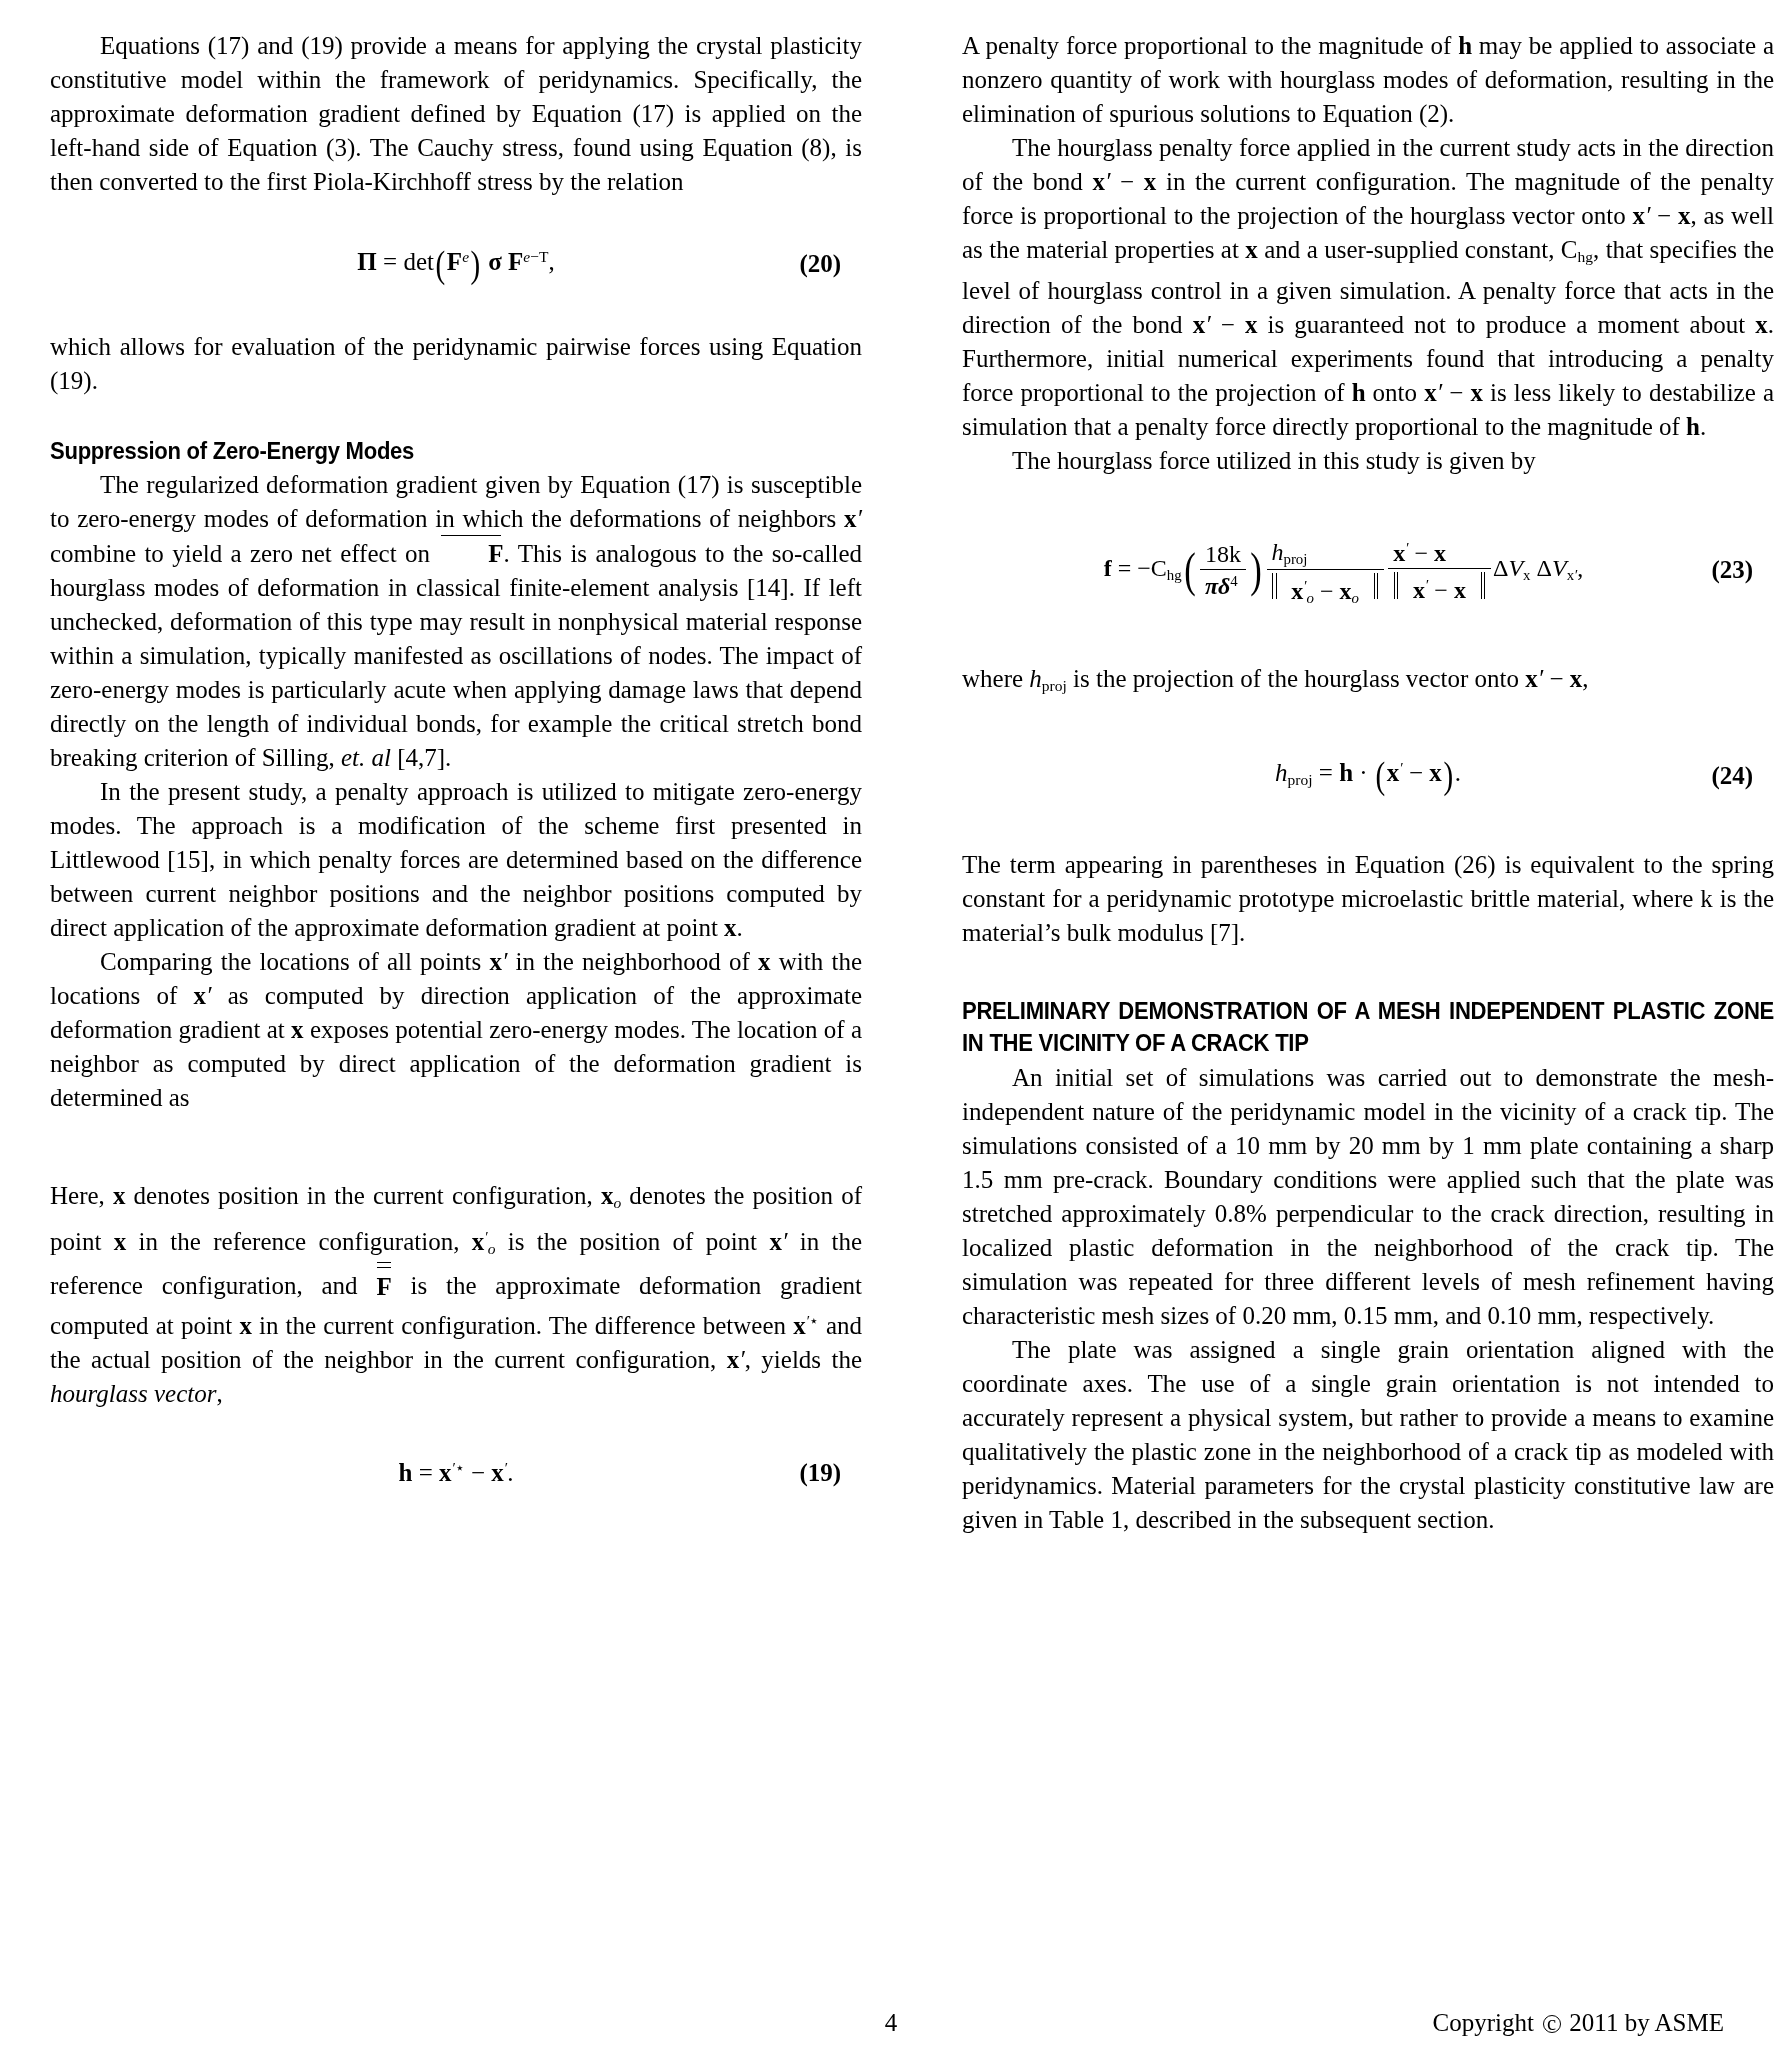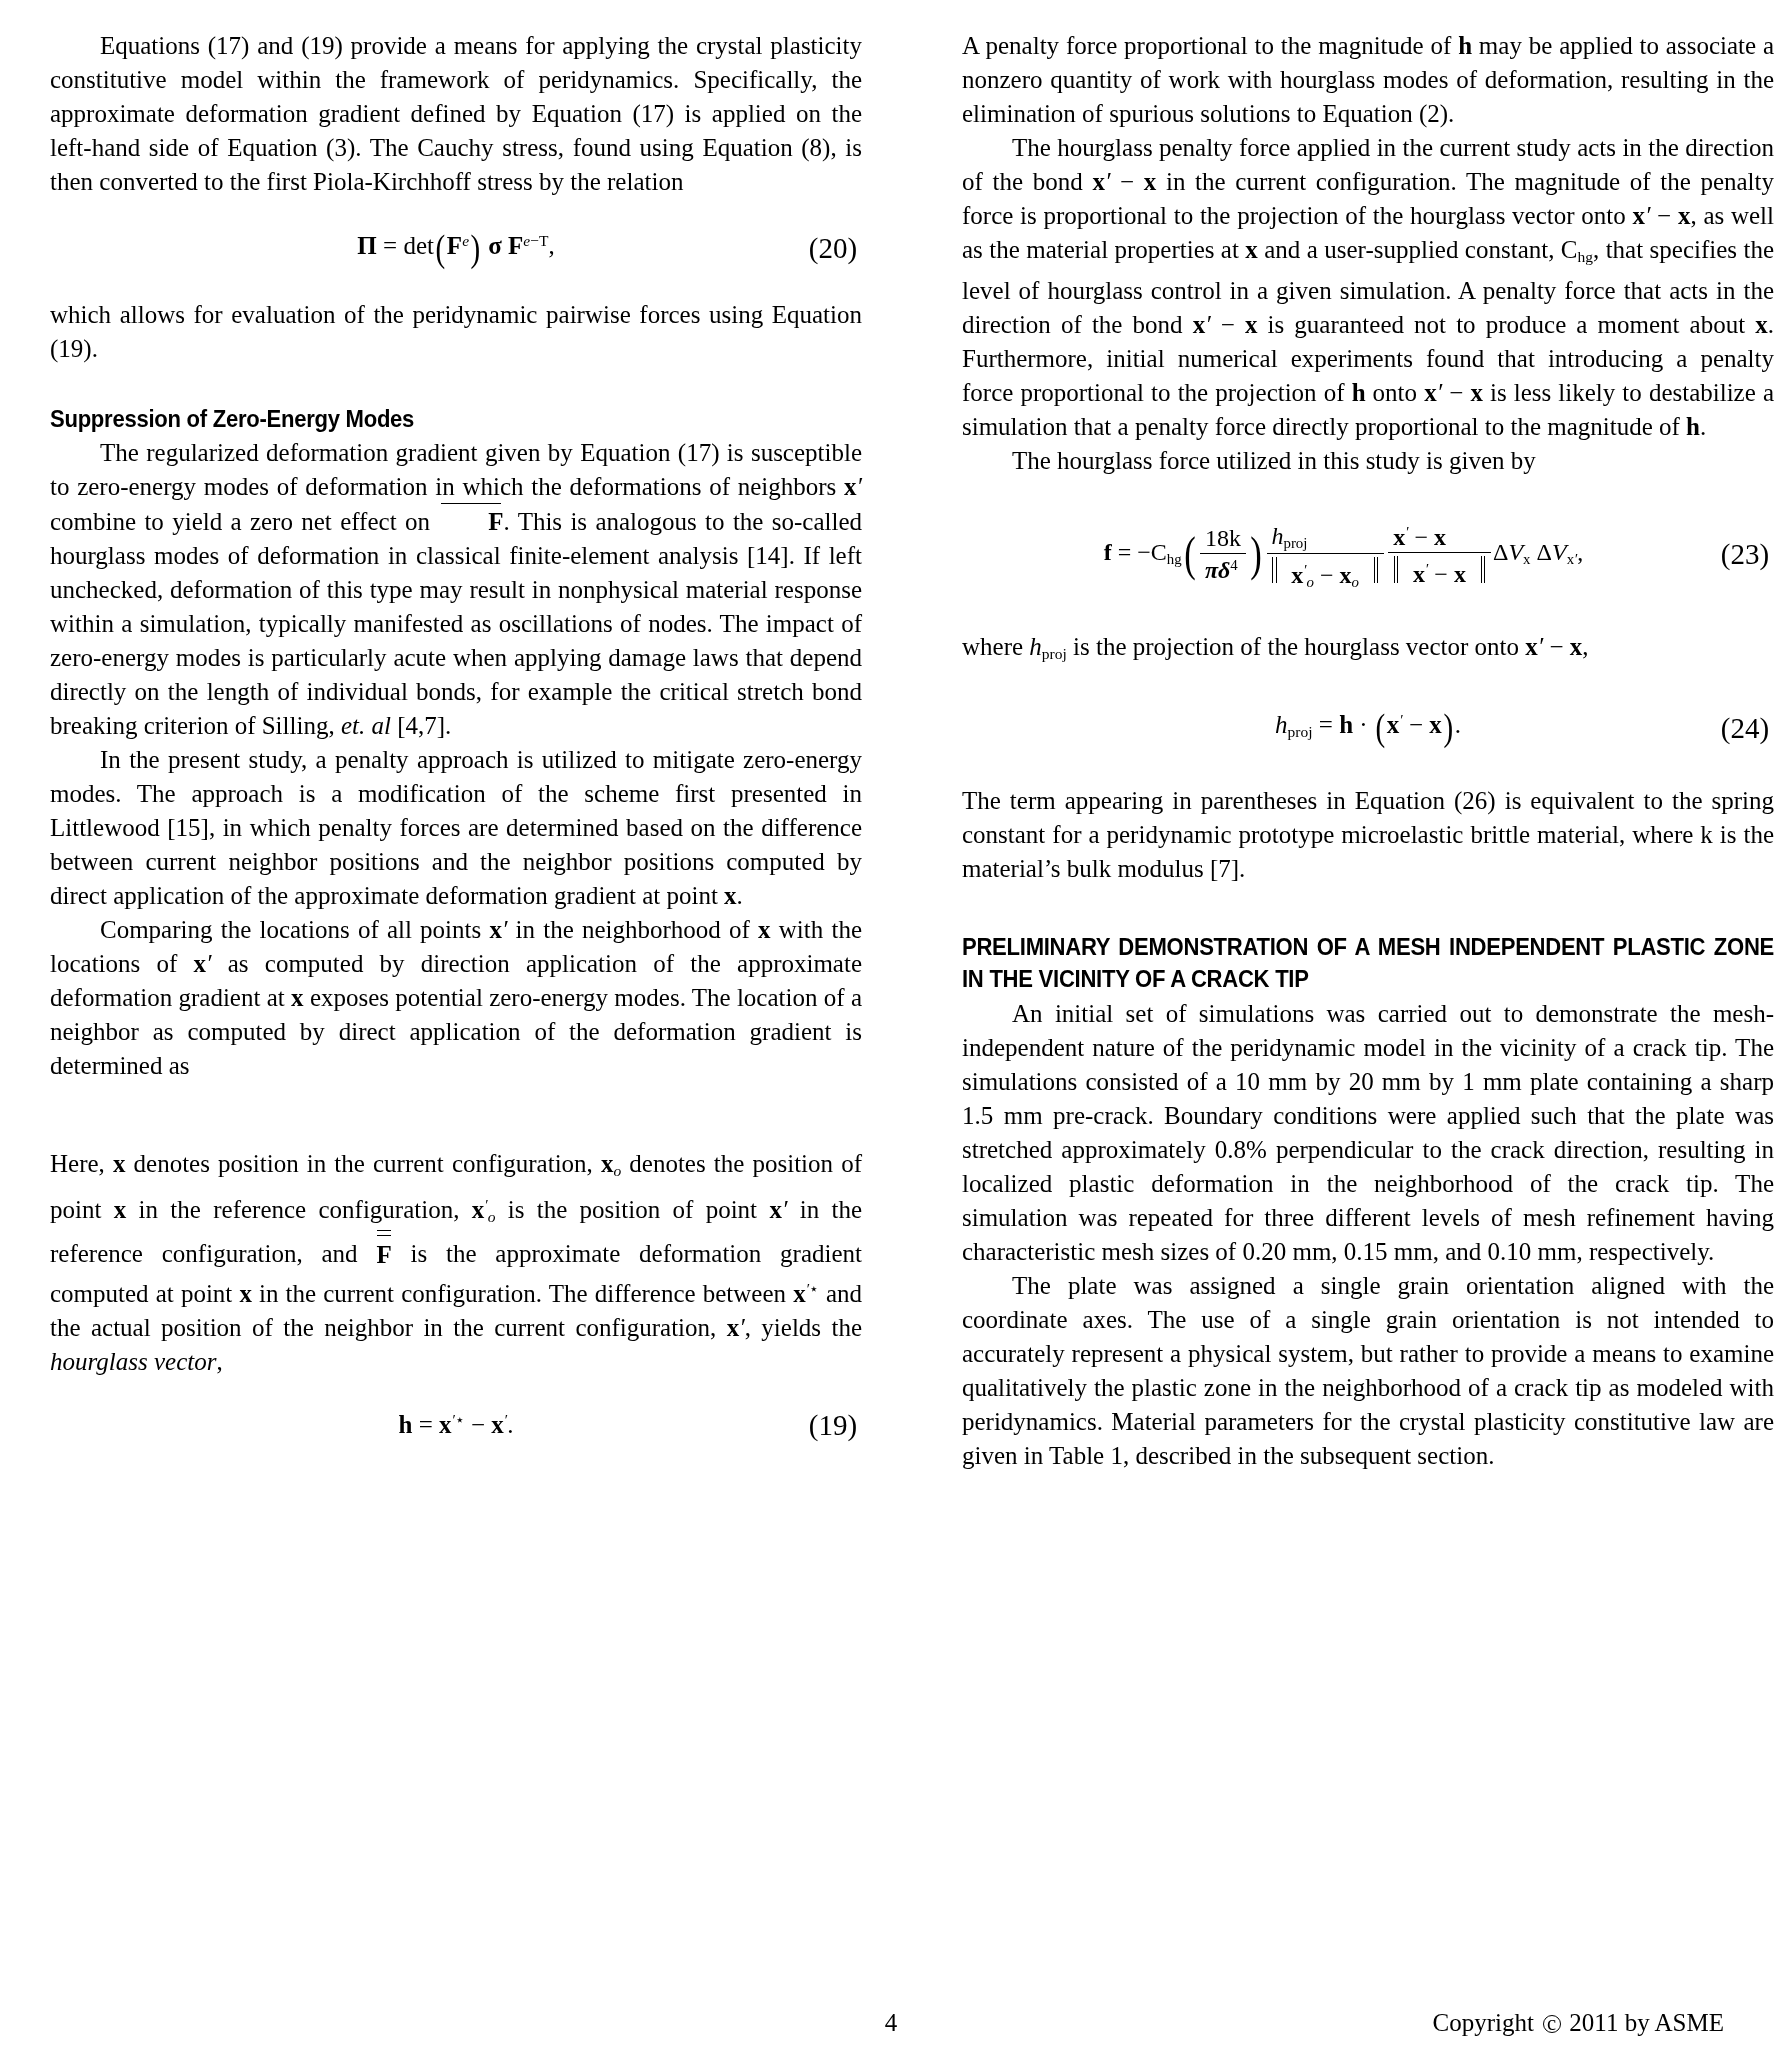--- a/index.html
+++ b/index.html
@@ -56,33 +56,34 @@
     width: 108.7%;
   }
   h2.heading.caps {
     text-transform: none;
     text-align: justify;
   }
   .space-before-head { height: 37px; }
   .space-after-head { height: 1.6px; }
   .eqblock {
     position: relative;
-    margin: 0;
+    margin: 16px;
     padding: 0;
     text-align: center;
     font-size: 25px;
   }
   .eq-pad-top { height: 32px; }
   .eq-pad-bot { height: 32px; }
   .eqnum {
     position: absolute;
     right: 4.9px;
     bottom: 50%;
     transform: translateY(50%);
-    font-size: 29px;
+    font-size: 25px;
+    font-weight: bold;
   }
   .eqbody {
     display: inline-block;
     position: relative;
   }
   
   .mi { font-style: italic; }
   .mb { font-weight: bold; }
   .mbi { font-weight: bold; font-style: italic; }
   .up { font-style: normal; }

